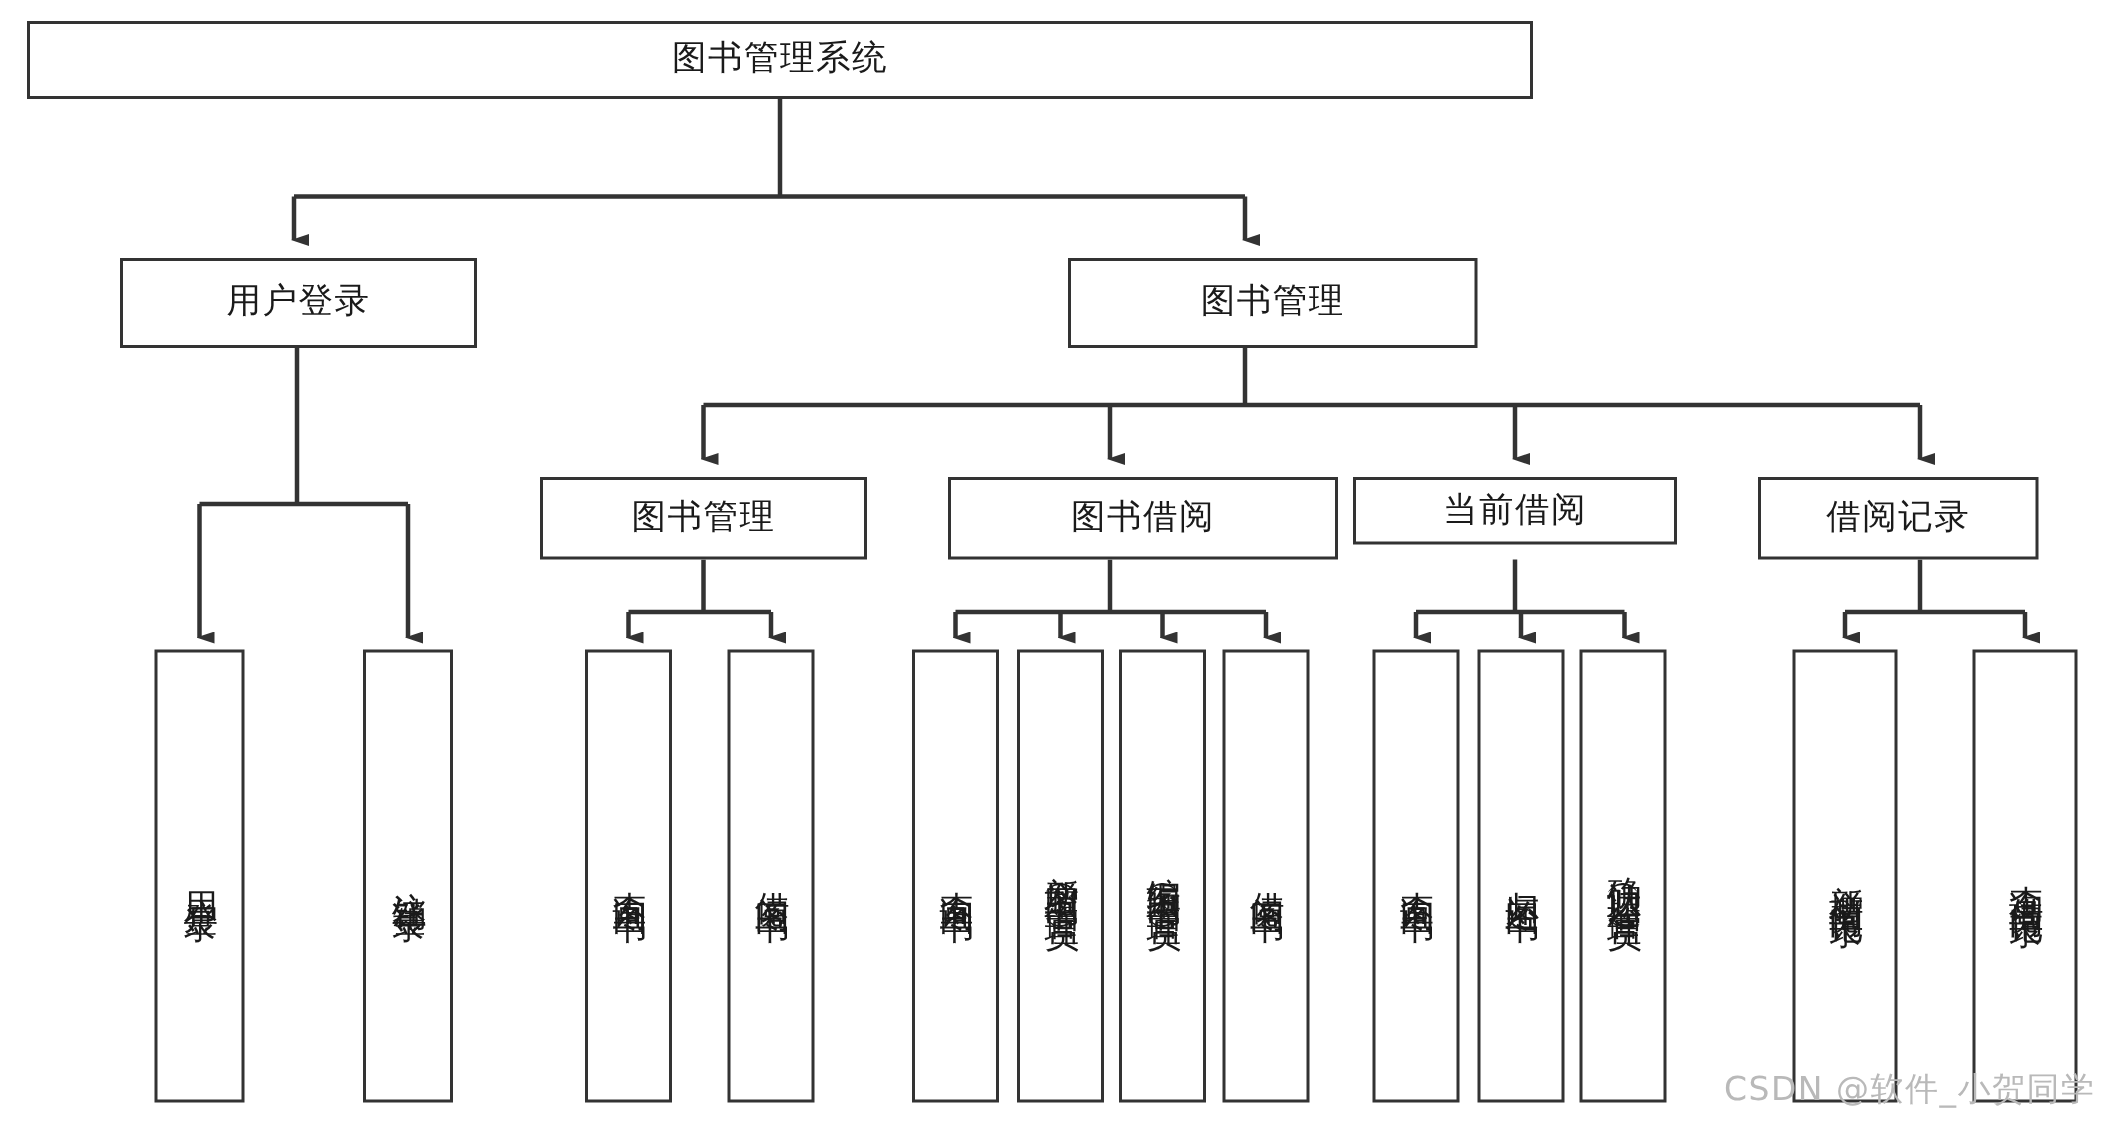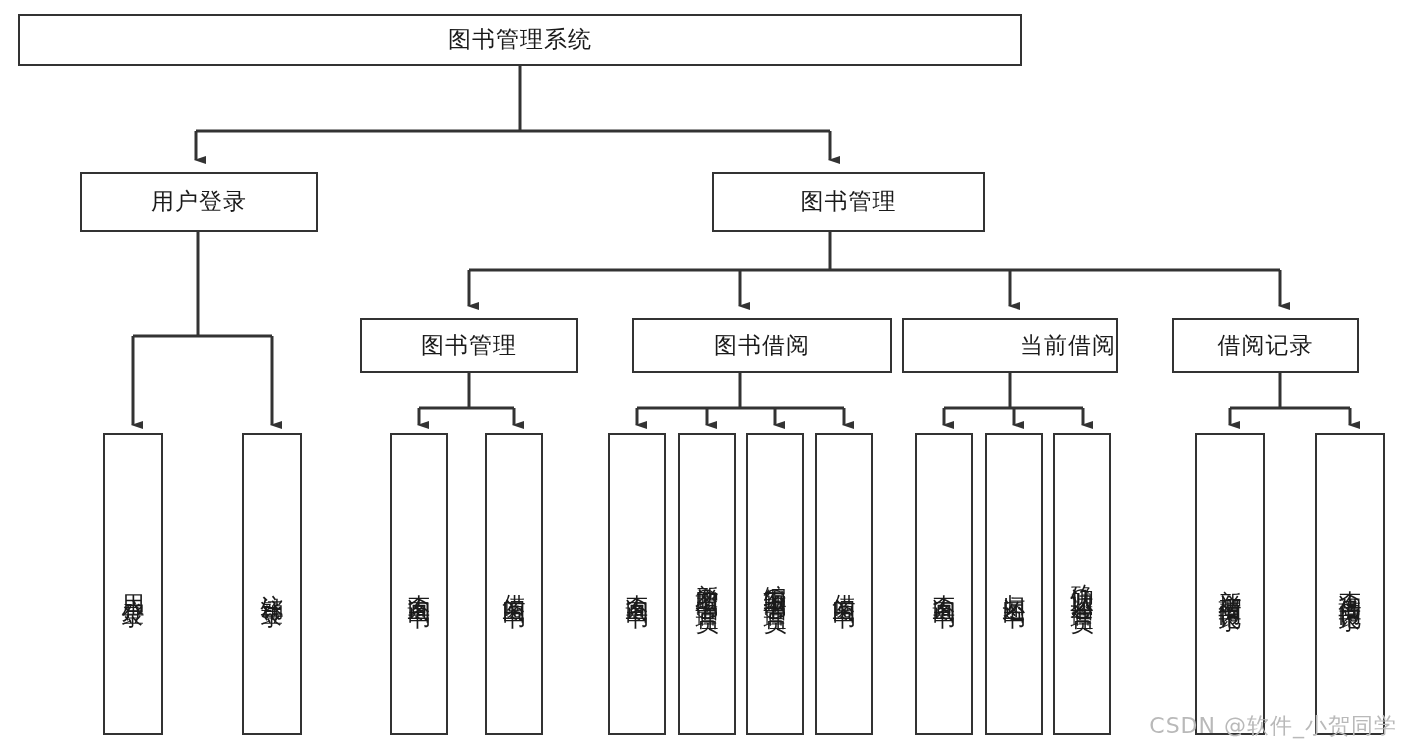--- a/index.html
+++ b/index.html
@@ -134,21 +134,21 @@
   <div class="node horizontal" style="left:712px; top:172px; width:273px; height:60px;">
     <span>图书管理</span>
   </div>
 
   <div class="node horizontal" style="left:360px; top:318px; width:218px; height:55px;">
     <span>图书管理</span>
   </div>
   <div class="node horizontal" style="left:632px; top:318px; width:260px; height:55px;">
     <span>图书借阅</span>
   </div>
-  <div class="node horizontal" style="left:902px; top:318px; width:216px; height:55px;justify-content:flex-end;">
+  <div class="node horizontal" style="left:902px; top:318px; width:216px; height:45px;">
     <span>当前借阅</span>
   </div>
   <div class="node horizontal" style="left:1172px; top:318px; width:187px; height:55px;">
     <span>借阅记录</span>
   </div>
 
   <div class="node vertical" style="left:103px; top:433px; width:60px; height:302px;">
     <span class="vlabel">用户登录</span>
   </div>
   <div class="node vertical" style="left:242px; top:433px; width:60px; height:302px;">

